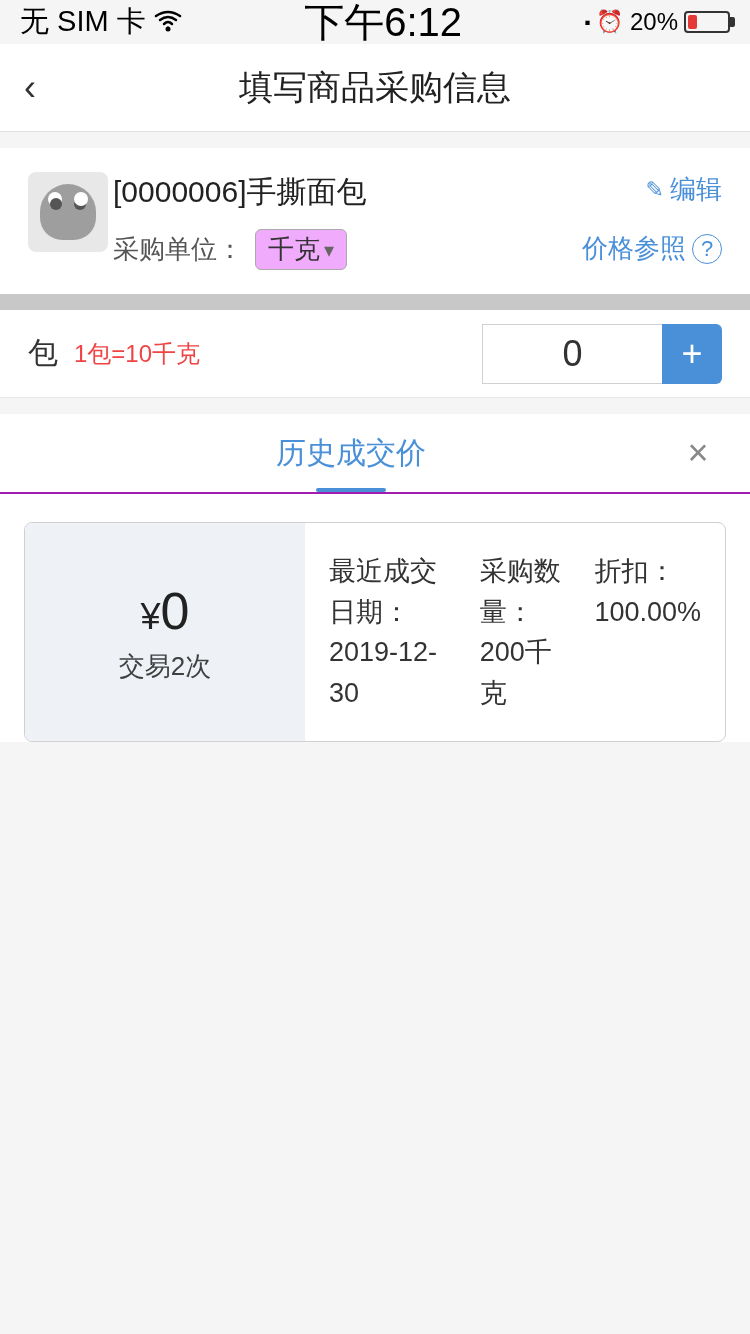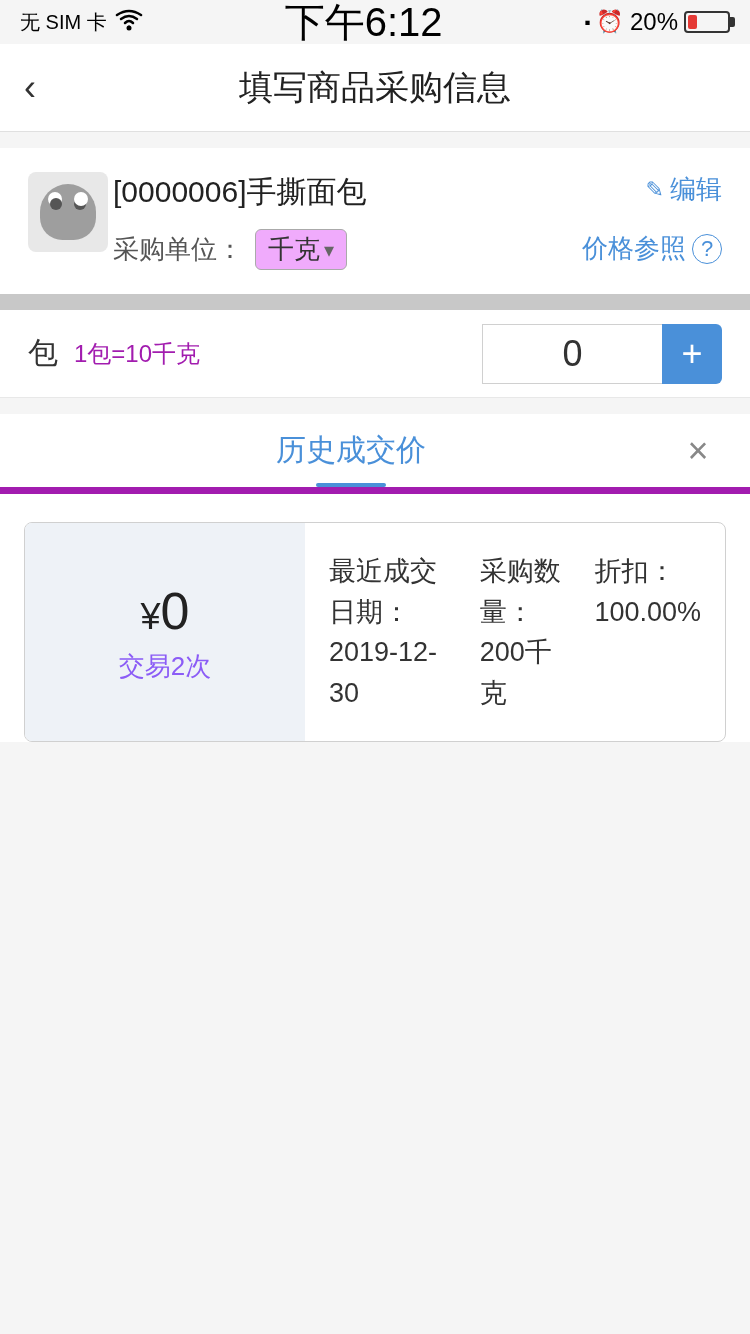--- a/index.html
+++ b/index.html
@@ -20,21 +20,21 @@
       display: flex;
       align-items: center;
       justify-content: space-between;
       padding: 0 20px;
       font-size: 26px;
     }
     .status-left {
       display: flex;
       align-items: center;
       gap: 8px;
-      font-size: 20px;
+      font-size: 29px;
       color: #000;
     }
     .status-center {
       font-size: 40px;
       color: #000;
       font-weight: 400;
     }
     .status-right {
       display: flex;
       align-items: center;
@@ -220,21 +220,21 @@
       align-items: center;
       gap: 16px;
     }
     .quantity-unit-label {
       font-size: 30px;
       color: #333;
       font-weight: 500;
     }
     .quantity-sub {
       font-size: 24px;
-      color: #a21caf;
+      color: #ef4444;
     }
     .quantity-right {
       display: flex;
       align-items: center;
     }
     .quantity-input-box {
       width: 180px;
       height: 60px;
       border: 1px solid #d0d0d0;
       border-right: none;
@@ -260,21 +260,21 @@
 
     
     .tab-section {
       background: #fff;
       margin-top: 16px;
     }
     .tab-header {
       display: flex;
       align-items: center;
       height: 80px;
-      border-bottom: 7px solid #a21caf;
+      border-bottom: 2px solid #a21caf;
       padding: 0 28px;
       position: relative;
     }
     .tab-item {
       flex: 1;
       height: 100%;
       display: flex;
       flex-direction: column;
       align-items: center;
       justify-content: center;
@@ -332,21 +332,21 @@
       font-size: 52px;
       color: #222;
       font-weight: 400;
     }
     .price-yen {
       font-size: 36px;
       font-weight: 400;
     }
     .price-transaction {
       font-size: 26px;
-      color: #8b5cf6;
+      color: #404040;
       margin-top: 8px;
     }
     .price-card-right {
       flex: 1;
       padding: 28px 24px;
       display: flex;
       flex-direction: row;
       gap: 24px;
       justify-content: center;
     }

